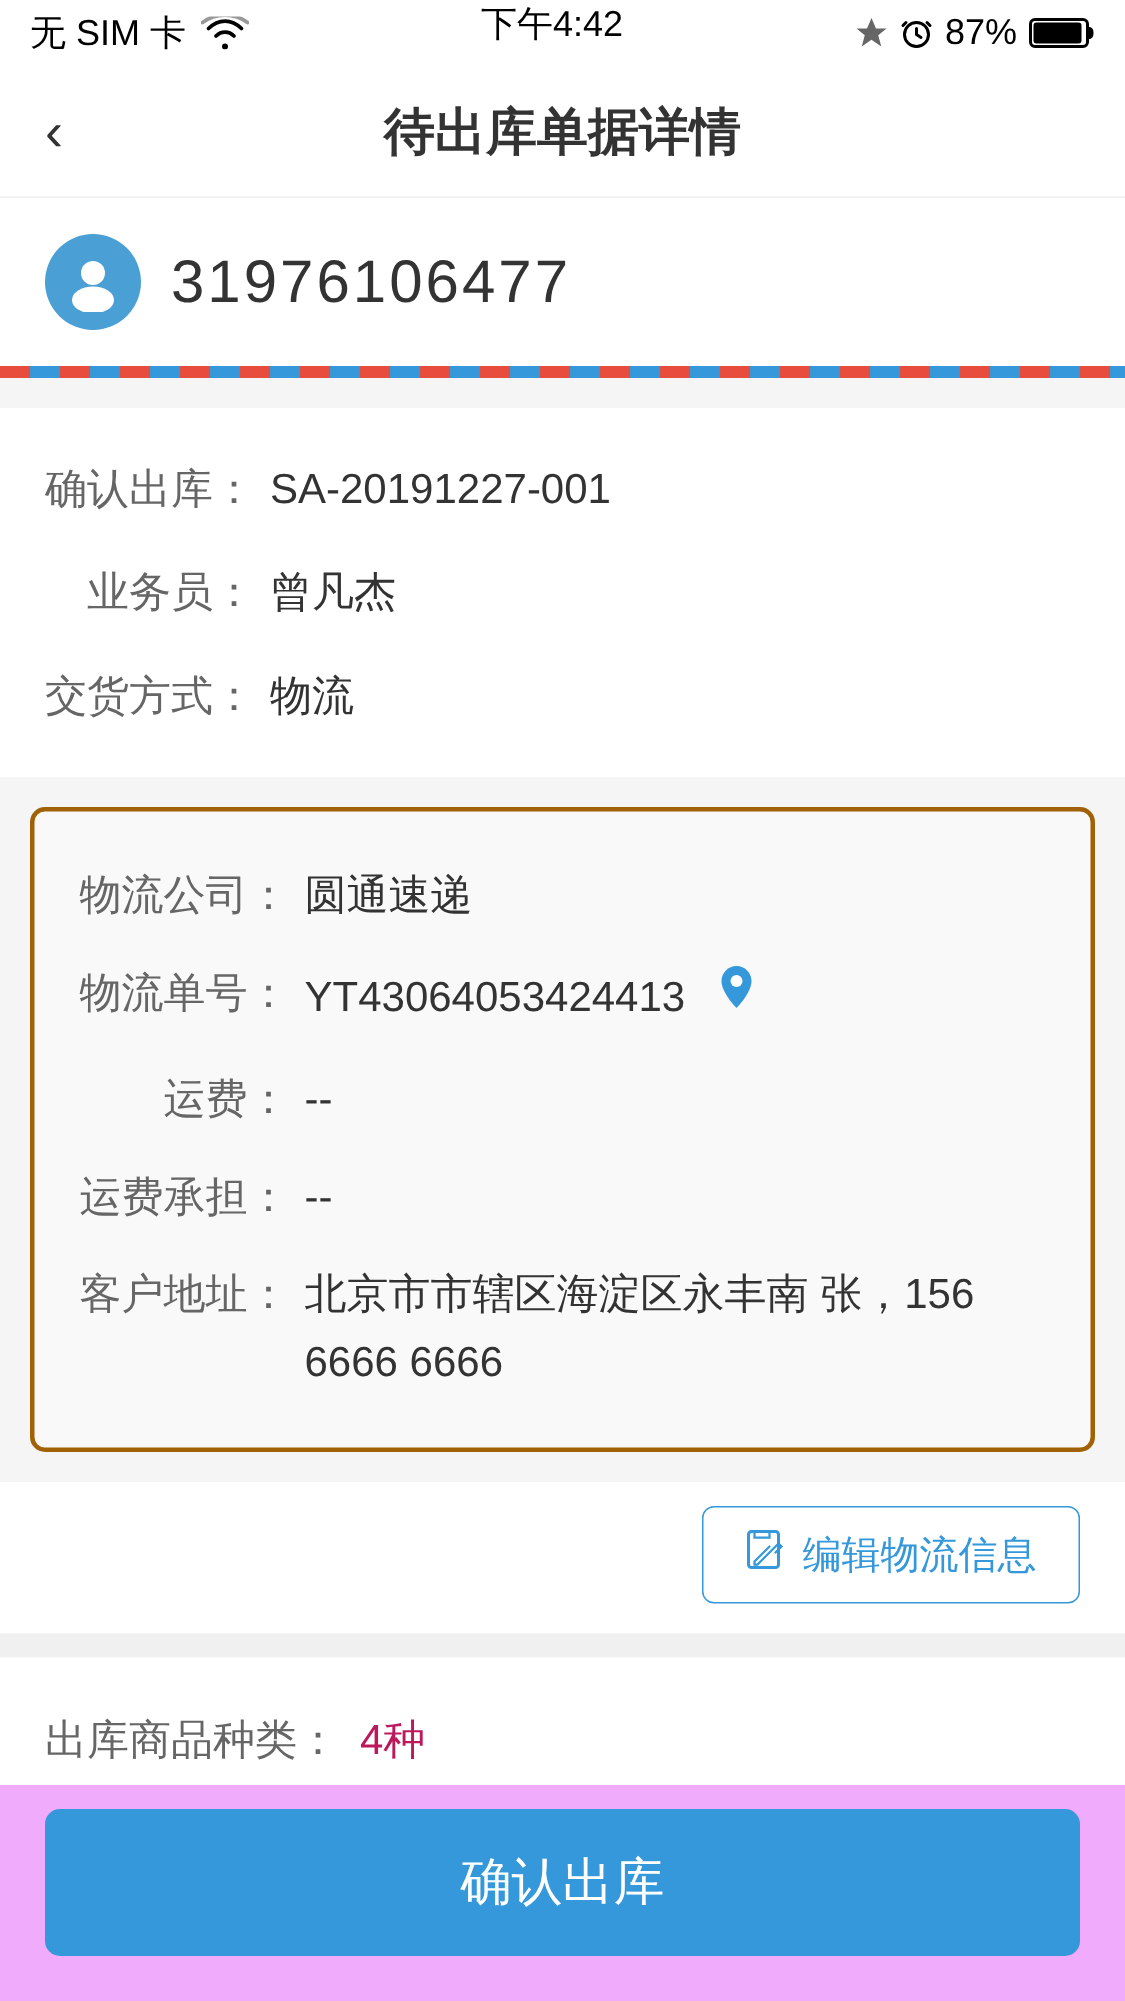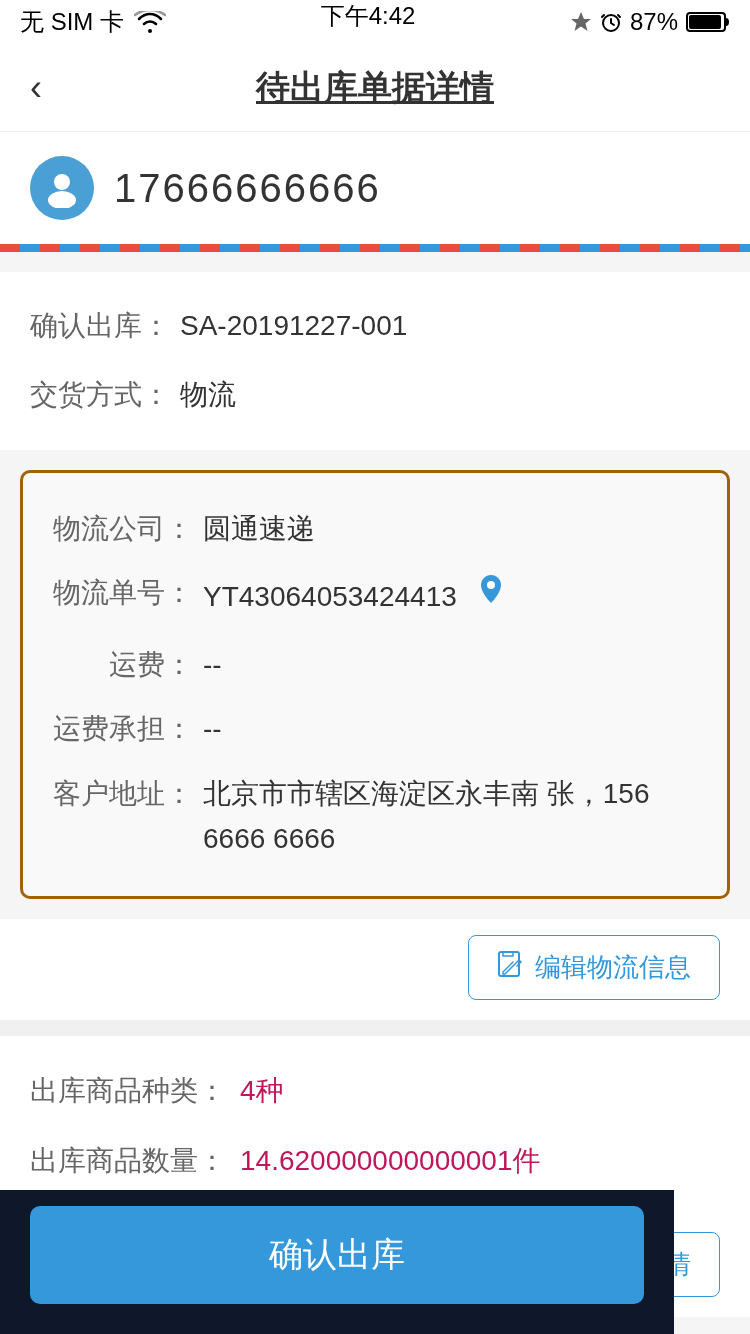--- a/index.html
+++ b/index.html
@@ -51,21 +51,20 @@
       top: 50%;
       transform: translateY(-50%);
       font-size: 36px;
       color: #333;
       cursor: pointer;
     }
     .nav-title {
       font-size: 34px;
       font-weight: 600;
       color: #333;
-      text-decoration: underline;
     }
 
     
     .dashed-divider {
       height: 8px;
       background: repeating-linear-gradient(
         90deg,
         #e74c3c 0px, #e74c3c 20px,
         #3498db 20px, #3498db 40px
       );
@@ -217,22 +216,22 @@
       align-items: center;
       gap: 10px;
       cursor: pointer;
     }
 
     
     .confirm-btn-container {
       position: fixed;
       bottom: 0;
       left: 0;
-      width: 674px;
-      background: #0f172a;
+      width: 750px;
+      background: #f0abfc;
       padding: 16px 0 30px;
     }
     .confirm-btn {
       display: block;
       width: calc(100% - 60px);
       margin: 0 30px;
       background: #3498db;
       color: #fff;
       font-size: 34px;
       font-weight: 500;
@@ -286,29 +285,33 @@
     <span class="nav-title">待出库单据详情</span>
   </div>
 
   <div class="user-header">
     <div class="user-avatar">
       <svg width="40" height="40" viewBox="0 0 40 40">
         <circle cx="20" cy="14" r="8" fill="#fff"></circle>
         <ellipse cx="20" cy="32" rx="14" ry="9" fill="#fff"></ellipse>
       </svg>
     </div>
-    <span class="user-phone">17666666666</span>
+    <span class="user-phone">31976106477</span>
   </div>
 
   <div class="dashed-divider"></div>
 
   <div class="info-section">
     <div class="info-row">
       <span class="info-label">确认出库：</span>
       <span class="info-value">SA-20191227-001</span>
+    </div>
+    <div class="info-row">
+      <span class="info-label">业务员：</span>
+      <span class="info-value">曾凡杰</span>
     </div>
     <div class="info-row">
       <span class="info-label">交货方式：</span>
       <span class="info-value">物流</span>
     </div>
   </div>
 
   <div class="logistics-card">
     <div class="logistics-row">
       <span class="logistics-label">物流公司：</span>

